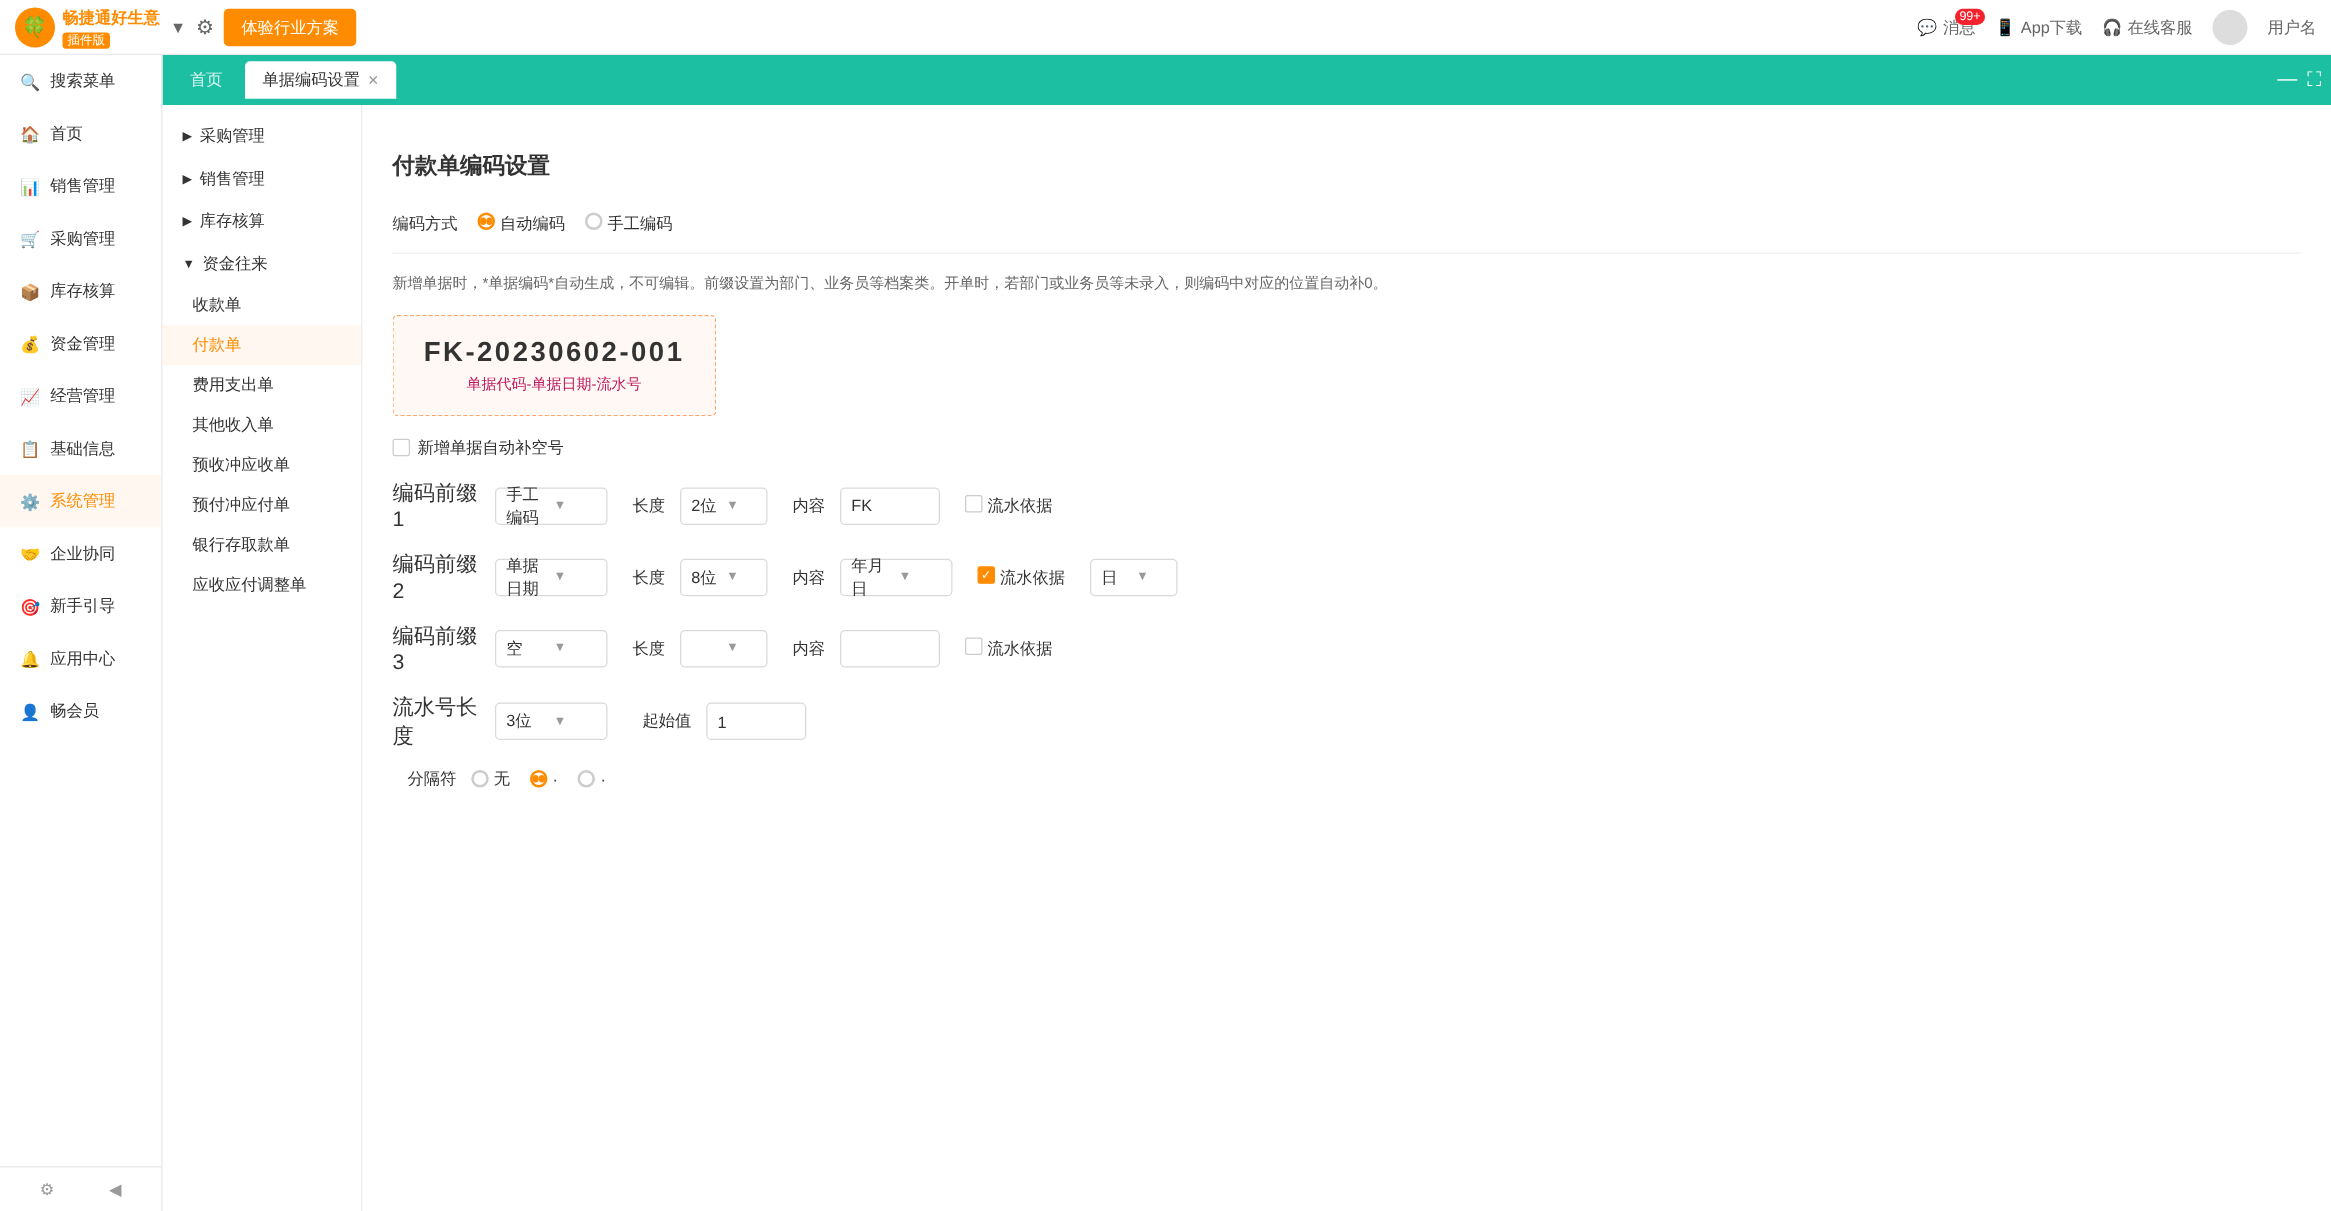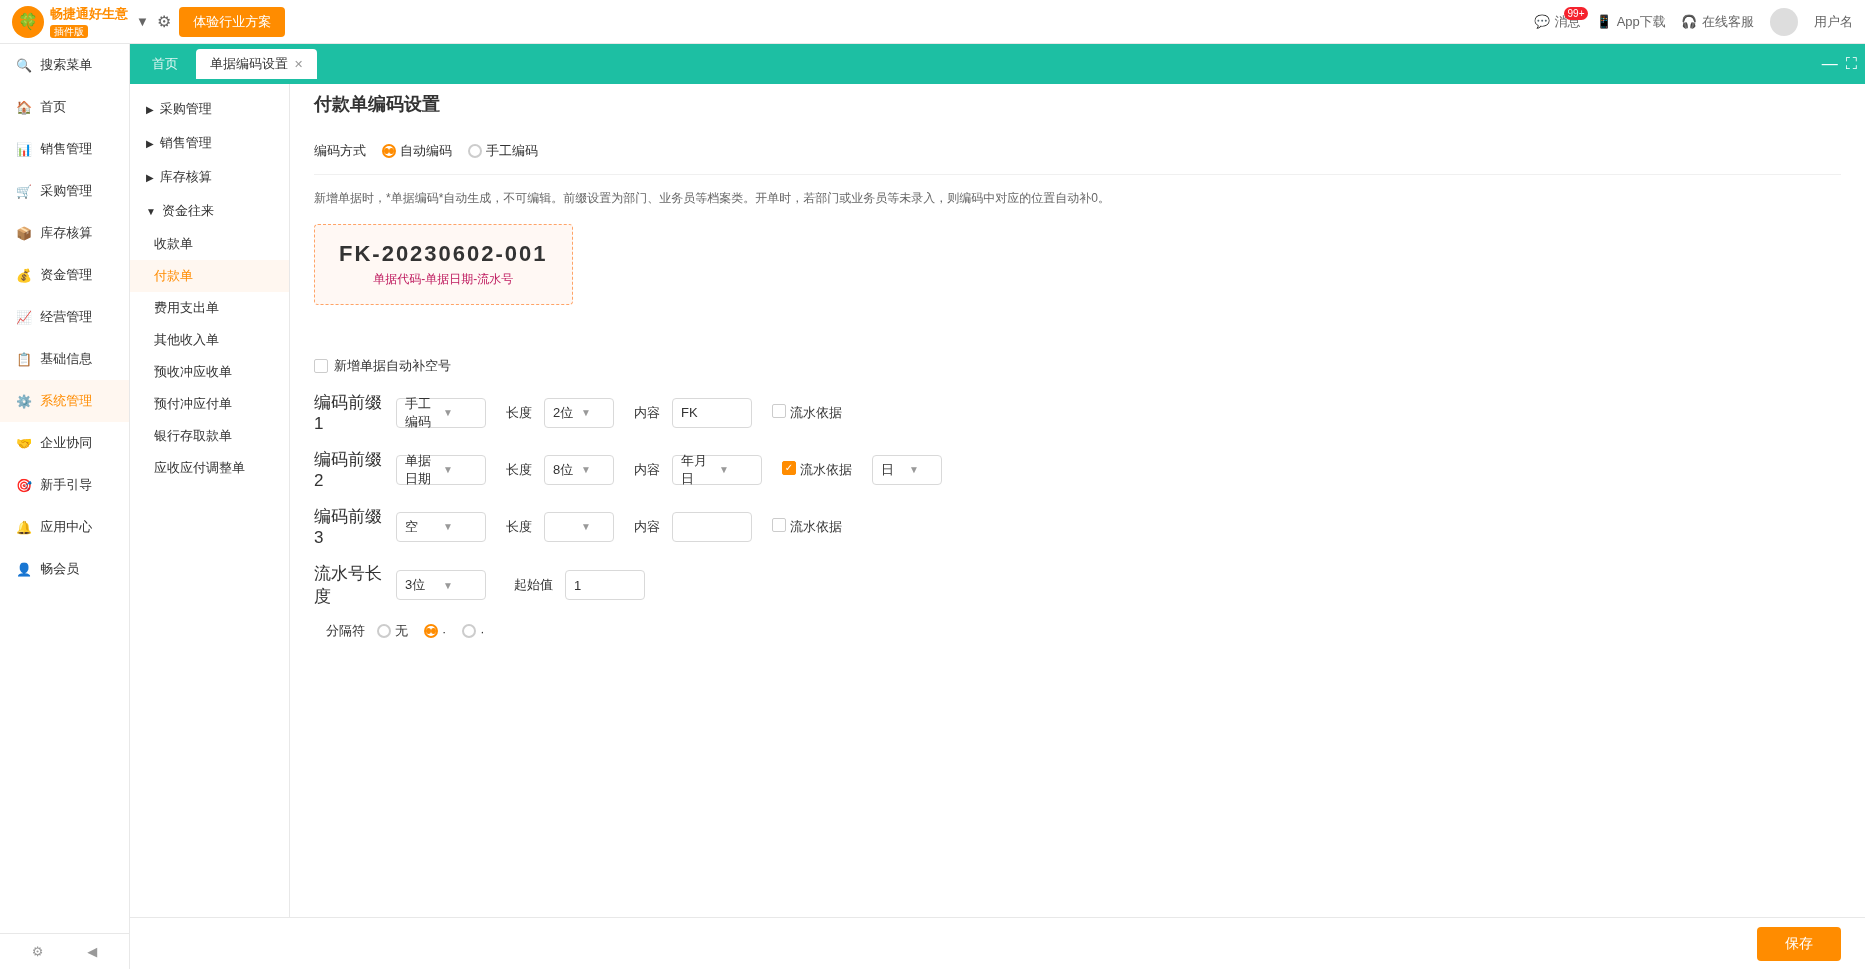--- a/index.html
+++ b/index.html
@@ -48,34 +48,34 @@
     .content-area { flex: 1; display: flex; flex-direction: column; overflow: hidden; background: #f5f5f5; }
     .content-with-sidebar { display: flex; flex: 1; overflow: hidden; }
 
     
     .left-nav { width: 160px; background: #fff; border-right: 1px solid #e8e8e8; overflow-y: auto; flex-shrink: 0; padding: 8px 0; }
     .left-nav-group { padding: 8px 16px; cursor: pointer; color: #333; font-size: 13px; display: flex; align-items: center; gap: 4px; }
     .left-nav-sub { padding: 7px 16px 7px 24px; cursor: pointer; color: #333; font-size: 13px; }
     .left-nav-sub.active { background: #fff7f0; color: #ff8c00; }
     .chevron { font-size: 10px; margin-right: 2px; }
     .page-title { font-size: 18px; font-weight: bold; color: #333; margin-bottom: 16px; }
-    .radio-item { display: flex; align-items: center; gap: 4px; cursor: pointer; font-size: 13px; }
+    .radio-item { display: flex; gap: 4px; cursor: pointer; font-size: 13px; }
     .radio-circle { width: 14px; height: 14px; border-radius: 50%; border: 2px solid #ccc; display: flex; align-items: center; justify-content: center; flex-shrink: 0; }
     .radio-circle.checked { border-color: #ff8c00; }
     .radio-circle.checked::after { content: ''; width: 6px; height: 6px; border-radius: 50%; background: #ff8c00; }
 
     .hint-text { font-size: 12px; color: #666; margin-bottom: 16px; line-height: 1.6; }
 
     
     .example-box { background: #fff8f4; border: 1.5px dashed #ffa366; border-radius: 4px; padding: 16px 24px; display: inline-block; margin-bottom: 16px; text-align: center; }
     .example-code { font-size: 22px; font-weight: bold; color: #333; letter-spacing: 2px; }
     .example-desc { font-size: 12px; color: #be185d; margin-top: 4px; }
 
     
-    .checkbox-row { display: flex; align-items: center; gap: 6px; margin-bottom: 16px; font-size: 13px; margin-top: 36px; }
+    .checkbox-row { display: flex; align-items: center; gap: 6px; margin-bottom: 16px; font-size: 13px; }
     .checkbox-box { width: 14px; height: 14px; border: 1.5px solid #ccc; border-radius: 2px; display: flex; align-items: center; justify-content: center; flex-shrink: 0; cursor: pointer; }
     .checkbox-box.checked { background: #ff8c00; border-color: #ff8c00; color: white; font-size: 10px; }
 
     
     .form-row { display: flex; align-items: center; gap: 12px; margin-bottom: 14px; flex-wrap: nowrap; }
     .form-label { width: 70px; font-size: 17px; color: #333; flex-shrink: 0; }
     .form-select { height: 30px; border: 1px solid #d9d9d9; border-radius: 4px; padding: 0 8px; font-size: 13px; background: #fff; display: flex; align-items: center; cursor: pointer; gap: 4px; min-width: 90px; }
     .form-select-sm { min-width: 70px; }
     .form-select span { flex: 1; }
     .form-select .sel-arrow { color: #999; font-size: 10px; }
@@ -244,21 +244,21 @@
           <span>预付冲应付单</span>
         </div>
         <div class="left-nav-sub">
           <span>银行存取款单</span>
         </div>
         <div class="left-nav-sub">
           <span>应收应付调整单</span>
         </div>
       </div>
 
-      <div style="flex:1; overflow-y:auto; padding:8px 24px; background:#fff;">
+      <div style="flex:1; overflow-y:auto; padding:36px 24px; background:#fff;">
         <div class="page-title">付款单编码设置</div>
 
         
         <div style="display:flex;align-items:center;gap:16px;padding:10px 0 14px 0;border-bottom:1px solid #f0f0f0;margin-bottom:14px;">
           <span>编码方式</span>
           <div class="radio-item">
             <div class="radio-circle checked">
               <div style="width:6px;height:6px;border-radius:50%;background:#ff8c00;"></div>
             </div>
             <span>自动编码</span>
@@ -386,17 +386,14 @@
             <div class="sep-option">
               <div class="radio-circle"></div>
               <span>·</span>
             </div>
           </div>
         </div>
 
       </div>
     </div>
 
-    <div class="bottom-bar">
-      <button class="save-btn">保存</button>
-    </div>
   </div>
 </div>
 
 </body></html>

